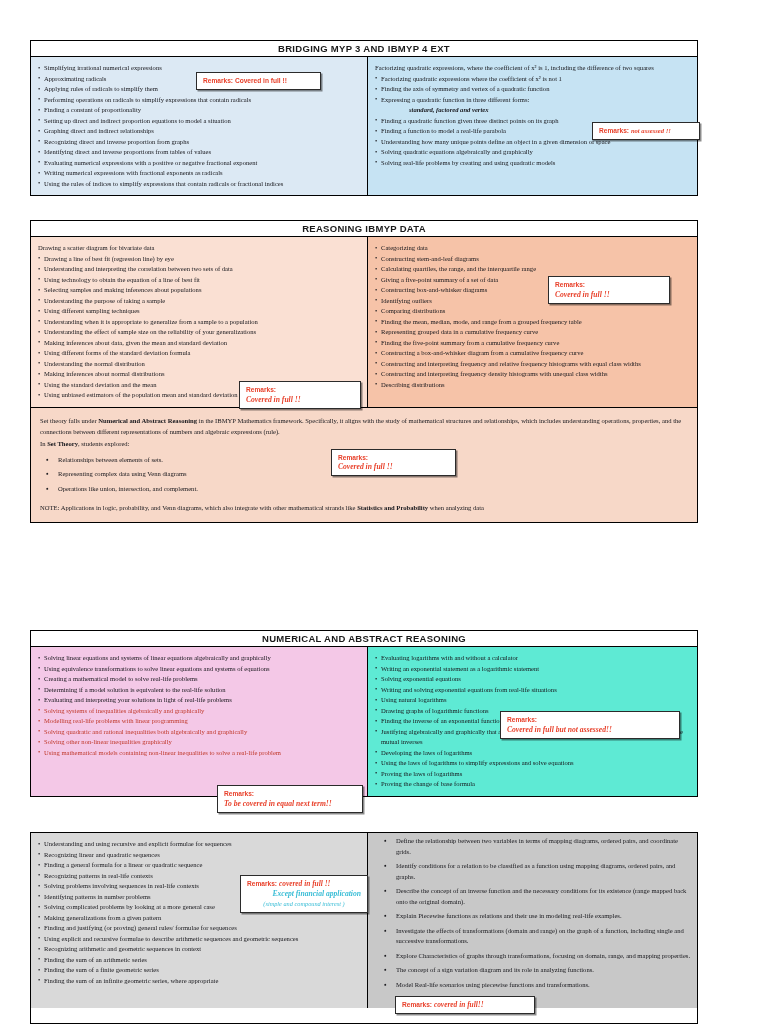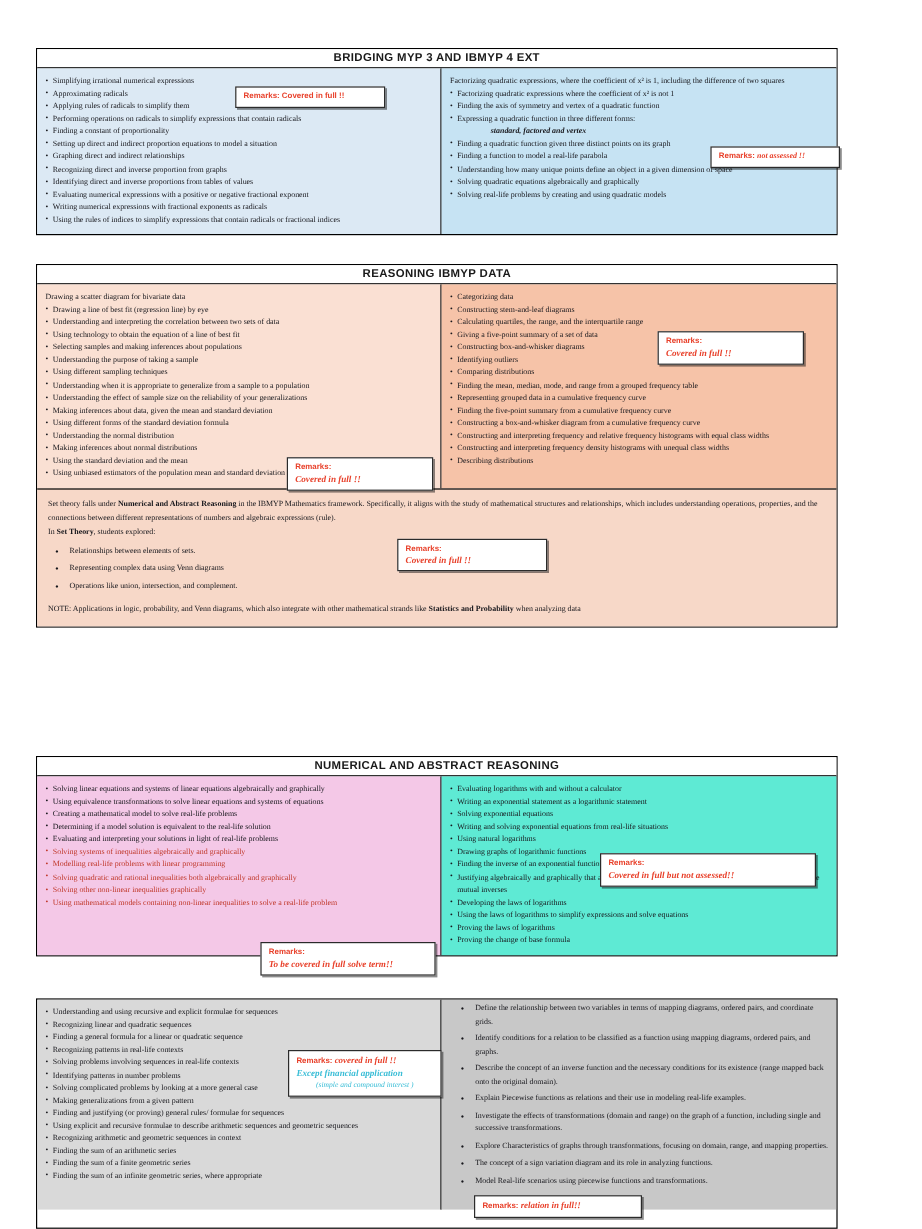--- a/index.html
+++ b/index.html
@@ -253,21 +253,21 @@
           <li>Determining if a model solution is equivalent to the real-life solution</li>
           <li>Evaluating and interpreting your solutions in light of real-life problems</li>
           <li class="red">Solving systems of inequalities algebraically and graphically</li>
           <li class="red">Modelling real-life problems with linear programming</li>
           <li class="red">Solving quadratic and rational inequalities both algebraically and graphically</li>
           <li class="red">Solving other non-linear inequalities graphically</li>
           <li class="red">Using mathematical models containing non-linear inequalities to solve a real-life problem</li>
         </ul>
         <div class="remarks" style="left:186px;top:138px;width:146px;">
           <div class="rk-line">Remarks:</div>
-          <div class="rk-line it">To be covered in full  solve term!!</div>
+          <div class="rk-line it">To be covered in equal  next term!!</div>
         </div>
       </div>
 
       <div class="col right">
         <ul class="items">
           <li>Evaluating logarithms with and without a calculator</li>
           <li>Writing an exponential statement as a logarithmic statement</li>
           <li>Solving exponential equations</li>
           <li>Writing and solving exponential equations from real-life situations</li>
           <li>Using natural logarithms</li>
@@ -304,38 +304,38 @@
           <li>Finding and justifying (or proving) general rules/ formulae for sequences</li>
           <li>Using explicit and recursive formulae to describe arithmetic sequences and geometric sequences</li>
           <li>Recognizing arithmetic and geometric sequences in context</li>
           <li>Finding the sum of an arithmetic series</li>
           <li>Finding the sum of a finite geometric series</li>
           <li>Finding the sum of an infinite geometric series, where appropriate</li>
         </ul>
         <div class="remarks" style="left:209px;top:42px;width:128px;">
           <div class="rk-line"><span>Remarks:</span>
             <span style="font-family:'Liberation Serif',serif;font-style:italic;font-size:7.4px;">covered in full !!</span></div>
-          <div class="rk-line it cy" style="text-align:left;">Except financial application</div>
+          <div class="rk-line it cy" style="text-align:right;">Except financial application</div>
           <div class="rk-line it cy sm" style="text-align:center;">(simple and compound interest )</div>
         </div>
       </div>
 
       <div class="col right" style="padding-top:3px;">
         <ul class="dots" style="margin-left:3px;">
           <li class="">Define the relationship between two variables in terms of mapping diagrams, ordered pairs, and coordinate grids.</li>
           <li>Identify conditions for a relation to be classified as a function using mapping diagrams, ordered pairs, and graphs.</li>
           <li>Describe the concept of an inverse function and the necessary conditions for its existence (range mapped back onto the original domain).</li>
           <li>Explain Piecewise functions as relations and their use in modeling real-life examples.</li>
           <li>Investigate the effects of transformations (domain and range) on the graph of a function, including single and successive transformations.</li>
           <li>Explore Characteristics of graphs through transformations, focusing on domain, range, and mapping properties.</li>
           <li>The concept of a sign variation diagram and its role in analyzing functions.</li>
           <li>Model Real-life scenarios using piecewise functions and transformations.</li>
         </ul>
         <div class="remarks" style="left:27px;top:163px;width:140px;">
           <div class="rk-line"><span>Remarks:</span>
-            <span style="font-family:'Liberation Serif',serif;font-style:italic;font-size:7.4px;">relation in full!!</span></div>
+            <span style="font-family:'Liberation Serif',serif;font-style:italic;font-size:7.4px;">covered in full!!</span></div>
         </div>
       </div>
 
     </div>
   </div>
 
 </div>
 
 </body></html>

